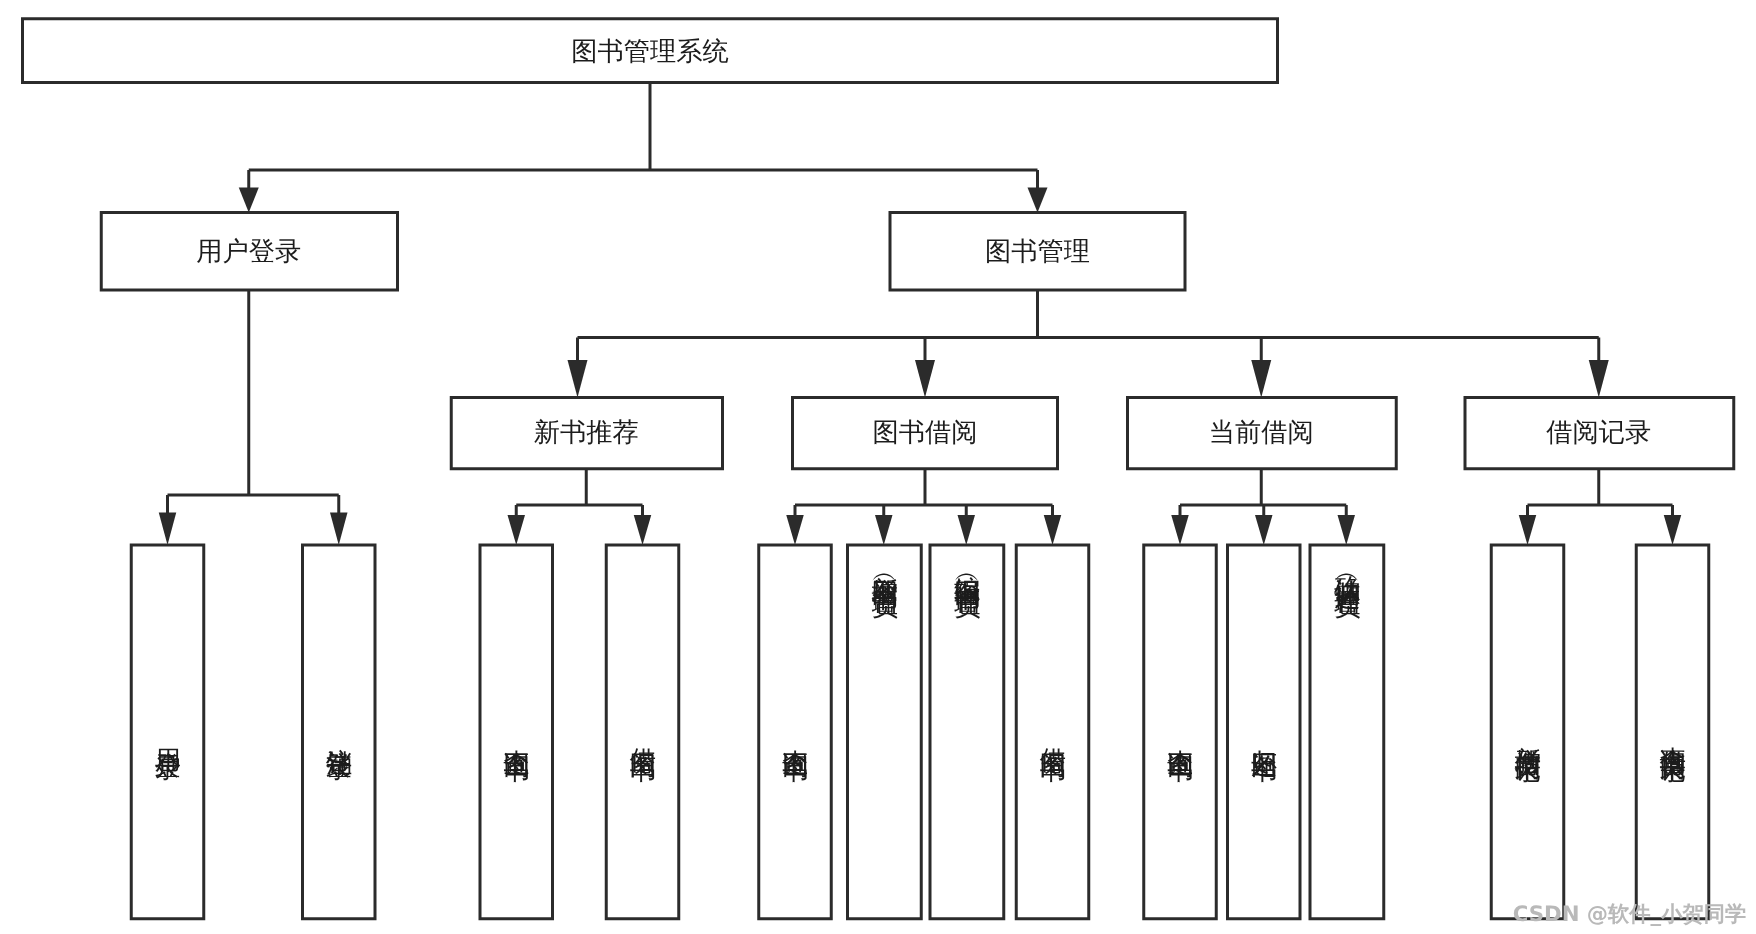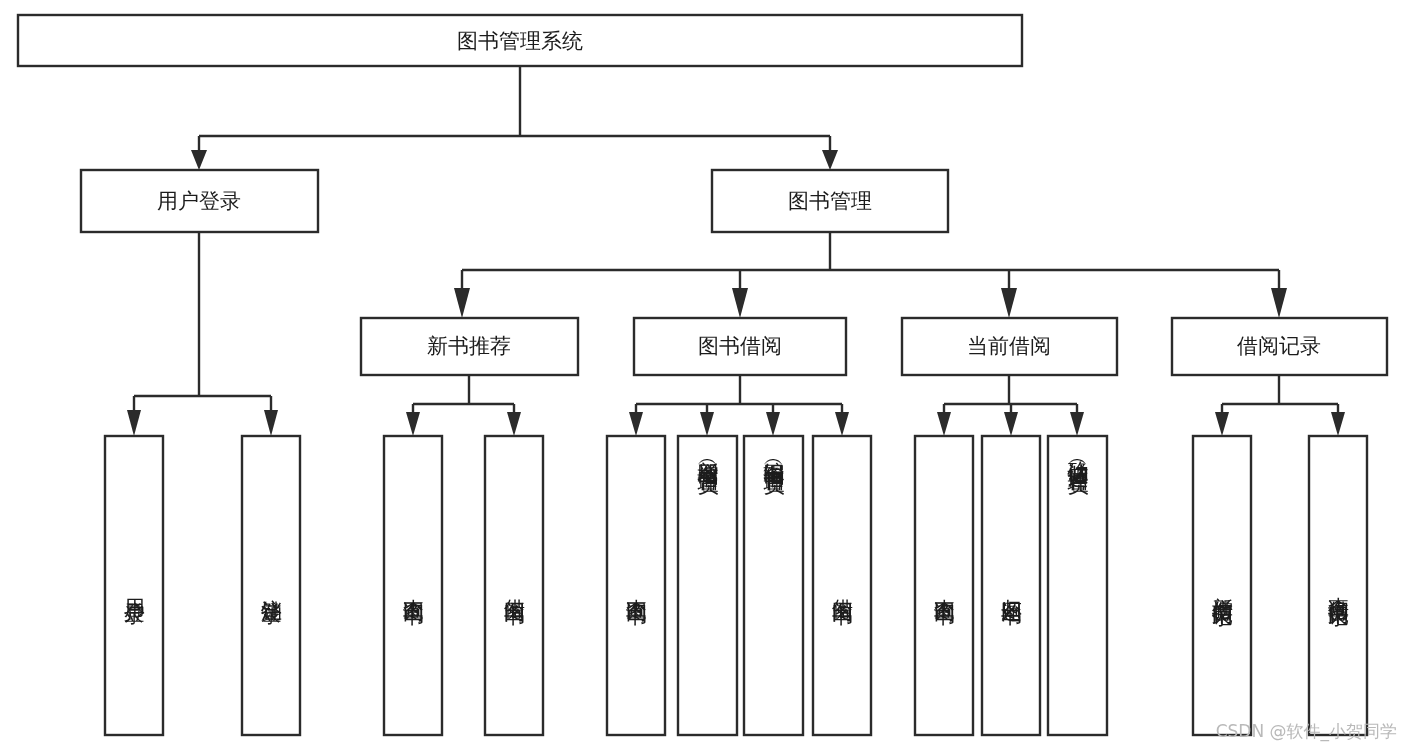--- a/index.html
+++ b/index.html
@@ -69,20 +69,21 @@
   }
   .watermark {
     position: absolute;
     right: 8px;
     bottom: 4px;
     font-family: "DejaVu Sans", "Liberation Sans", sans-serif;
     font-size: 17px;
     color: #b9b9b9;
     white-space: nowrap;
     pointer-events: none;
+    font-weight: bold;
   }
 </style>
 </head>
 <body>
 
 <div id="diagram-root">
 
   <svg id="diagram-svg" viewBox="0 0 1405 747">
 
     <g>

